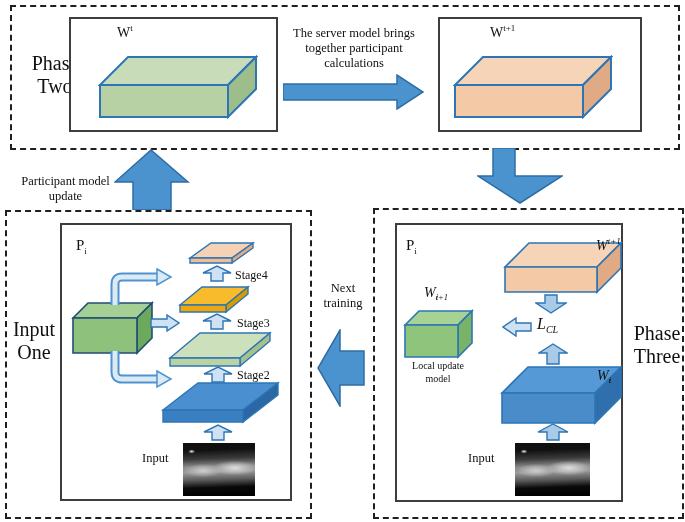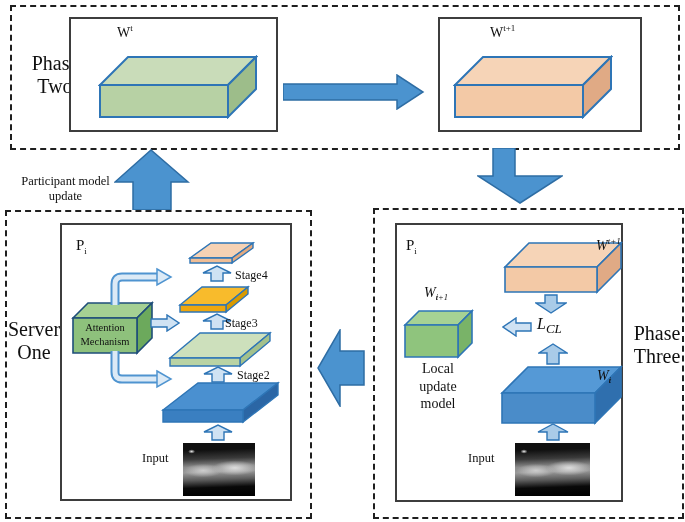--- a/index.html
+++ b/index.html
@@ -13,39 +13,39 @@
   .small{font-size:12.5px;line-height:1.18;}
   .tiny{font-size:10.5px;line-height:1.3;}
   .stage{font-size:12px;}
   .math{position:absolute;font-style:italic;font-weight:normal;font-size:14px;}
   .mathbig{font-size:16px;}
   sup{font-size:9px;vertical-align:super;line-height:0;}
   sub{font-size:9px;vertical-align:sub;line-height:0;}
   .supsub{display:inline-flex;flex-direction:column;align-items:flex-start;
           line-height:0.95;vertical-align:-3px;}
   .supsub sup,.supsub sub{font-size:8.5px;vertical-align:baseline;}
-  .loss-sub{font-size:13px;}
+  .loss-sub{font-size:10px;}
   .shape{position:absolute;}
   .xray{position:absolute;background:
     radial-gradient(ellipse 5px 3px at 12% 16%, rgba(255,255,255,0.9), rgba(255,255,255,0) 70%),
     radial-gradient(ellipse 26px 9px at 28% 52%, rgba(215,215,215,0.85), rgba(215,215,215,0) 75%),
     radial-gradient(ellipse 30px 10px at 72% 47%, rgba(230,230,230,0.9), rgba(230,230,230,0) 75%),
     linear-gradient(178deg, #101010 14%, #3a3a3a 30%, #8c8c8c 44%, #9a9a9a 54%, #5c5c5c 68%, #090909 82%, #000 100%);}
 </style>
 </head>
 <body>
 
 <div class="canvas">
 
   <div class="dashedbox" style="left:10px;top:5px;width:666px;height:141px;"></div>
   <div class="dashedbox" style="left:5px;top:210px;width:303px;height:305px;"></div>
   <div class="dashedbox" style="left:373px;top:208px;width:307px;height:307px;"></div>
 
   <div class="lbl phase center" style="left:18px;top:52px;width:74px;">Phase Two</div>
-  <div class="lbl phase center" style="left:2px;top:318px;width:64px;">Server One</div>
+  <div class="lbl phase center" style="left:2px;top:318px;width:64px;">Input One</div>
   <div class="lbl phase center" style="left:626px;top:322px;width:62px;">Phase Three</div>
 
   <div class="solidbox" style="left:69px;top:17px;width:205px;height:111px;"></div>
   <div class="solidbox" style="left:438px;top:17px;width:200px;height:111px;"></div>
 
   <div class="lbl" style="left:117px;top:25px;font-size:14px;">
     <span>W</span><sup>t</sup>
   </div>
   <div class="lbl" style="left:490px;top:25px;font-size:14px;">
     <span>W</span><sup>t+1</sup>
@@ -56,48 +56,49 @@
     <polygon points="130,30 158,2 158,34 130,62" fill="#9dbd8a" stroke="#2e75b6" stroke-width="2"></polygon>
     <polygon points="2,30 130,30 130,62 2,62" fill="#b7d1a4" stroke="#2e75b6" stroke-width="2"></polygon>
   </svg>
 
   <svg class="shape" style="left:453px;top:55px;" width="160" height="64" viewBox="0 0 160 64">
     <polygon points="2,30 30,2 158,2 130,30" fill="#f6d4b7" stroke="#2e75b6" stroke-width="2"></polygon>
     <polygon points="130,30 158,2 158,34 130,62" fill="#e0aa85" stroke="#2e75b6" stroke-width="2"></polygon>
     <polygon points="2,30 130,30 130,62 2,62" fill="#f3c9a6" stroke="#2e75b6" stroke-width="2"></polygon>
   </svg>
 
+  <div class="lbl small center" style="left:283px;top:26px;width:142px;">The server model brings together participant calculations</div>
   <svg class="shape" style="left:283px;top:74px;" width="142" height="36" viewBox="0 0 142 36">
     <polygon points="0,10 114,10 114,1 140,18 114,35 114,26 0,26" fill="#4b93cf" stroke="#2e6da4" stroke-width="1.5"></polygon>
   </svg>
 
   <div class="lbl small center" style="left:18px;top:174px;width:95px;">Participant model update</div>
   <svg class="shape" style="left:114px;top:149px;" width="76" height="61" viewBox="0 0 76 61">
     <polygon points="19,61 19,33 1,33 37,1 74,33 57,33 57,61" fill="#4b93cf" stroke="#2e6da4" stroke-width="1.5"></polygon>
   </svg>
 
   <svg class="shape" style="left:477px;top:148px;" width="86" height="57" viewBox="0 0 86 57">
     <polygon points="16,0 38,0 38,28 85,28 43,55 1,28 16,28" fill="#4b93cf" stroke="#2e6da4" stroke-width="1.5"></polygon>
   </svg>
 
+  <div class="lbl small center" style="left:314px;top:281px;width:58px;">Next training</div>
   <svg class="shape" style="left:317px;top:329px;" width="48" height="78" viewBox="0 0 48 78">
     <polygon points="47,22 23,22 23,1 1,39 23,77 23,56 47,56" fill="#4b93cf" stroke="#2e6da4" stroke-width="1.5"></polygon>
   </svg>
 
   <div class="solidbox" style="left:60px;top:223px;width:228px;height:274px;"></div>
   <div class="lbl" style="left:76px;top:236px;font-size:15px;">
     <span>P</span><sub>i</sub>
   </div>
 
   <svg class="shape" style="left:71px;top:301px;" width="83" height="54" viewBox="0 0 83 54">
     <polygon points="2,17 17,2 81,2 66,17" fill="#a5d093" stroke="#1f4e79" stroke-width="1.6"></polygon>
     <polygon points="66,17 81,2 81,37 66,52" fill="#6ca95c" stroke="#1f4e79" stroke-width="1.6"></polygon>
     <polygon points="2,17 66,17 66,52 2,52" fill="#8ec17c" stroke="#1f4e79" stroke-width="1.6"></polygon>
   </svg>
-  <div class="lbl tiny center" style="left:73px;top:321px;width:64px;">Attention Mechanism</div>
 
   <svg class="shape" style="left:105px;top:265px;" width="70" height="130" viewBox="0 0 70 130">
     <path d="M 10 40 L 10 19 Q 10 12 17 12 L 52 12" fill="none" stroke="#4f94d0" stroke-width="9"></path>
     <path d="M 10 40 L 10 19 Q 10 12 17 12 L 52 12" fill="none" stroke="#dceaf6" stroke-width="5"></path>
     <polygon points="52,4 66,12 52,20" fill="#dceaf6" stroke="#4f94d0" stroke-width="1.5"></polygon>
     <path d="M 10 86 L 10 107 Q 10 114 17 114 L 52 114" fill="none" stroke="#4f94d0" stroke-width="9"></path>
     <path d="M 10 86 L 10 107 Q 10 114 17 114 L 52 114" fill="none" stroke="#dceaf6" stroke-width="5"></path>
     <polygon points="52,106 66,114 52,122" fill="#dceaf6" stroke="#4f94d0" stroke-width="1.5"></polygon>
   </svg>
   <svg class="shape" style="left:150px;top:314px;" width="30" height="18" viewBox="0 0 30 18">
@@ -126,21 +127,21 @@
   </svg>
 
   <svg class="shape" style="left:202px;top:265px;" width="30" height="17" viewBox="0 0 30 17">
     <polygon points="9,16 9,8 1,8 15,1 29,8 21,8 21,16" fill="#cfe2f3" stroke="#2e75b6" stroke-width="1.4"></polygon>
   </svg>
   <div class="lbl stage" style="left:235px;top:268px;">Stage4</div>
 
   <svg class="shape" style="left:202px;top:313px;" width="30" height="17" viewBox="0 0 30 17">
     <polygon points="9,16 9,8 1,8 15,1 29,8 21,8 21,16" fill="#cfe2f3" stroke="#2e75b6" stroke-width="1.4"></polygon>
   </svg>
-  <div class="lbl stage" style="left:225px;top:316px;">Stage3</div>
+  <div class="lbl stage" style="left:237px;top:316px;">Stage3</div>
 
   <svg class="shape" style="left:203px;top:366px;" width="30" height="17" viewBox="0 0 30 17">
     <polygon points="9,16 9,8 1,8 15,1 29,8 21,8 21,16" fill="#cfe2f3" stroke="#2e75b6" stroke-width="1.4"></polygon>
   </svg>
   <div class="lbl stage" style="left:237px;top:368px;">Stage2</div>
 
   <svg class="shape" style="left:203px;top:424px;" width="30" height="17" viewBox="0 0 30 17">
     <polygon points="9,16 9,8 1,8 15,1 29,8 21,8 21,16" fill="#cfe2f3" stroke="#2e75b6" stroke-width="1.4"></polygon>
   </svg>
 
@@ -177,21 +178,21 @@
     <span>W</span><span class="supsub">
         <sup>t+1</sup>
         <sub>i</sub>
       </span>
   </div>
   <svg class="shape" style="left:403px;top:309px;" width="71" height="50" viewBox="0 0 71 50">
     <polygon points="2,16 16,2 69,2 55,16" fill="#a6d294" stroke="#2e75b6" stroke-width="1.6"></polygon>
     <polygon points="55,16 69,2 69,34 55,48" fill="#79b368" stroke="#2e75b6" stroke-width="1.6"></polygon>
     <polygon points="2,16 55,16 55,48 2,48" fill="#8fc47d" stroke="#2e75b6" stroke-width="1.6"></polygon>
   </svg>
-  <div class="lbl center" style="left:402px;top:360px;width:72px;font-size:14px;line-height:1.25;">Local update model</div>
+  <div class="lbl center" style="left:402px;top:360px;width:72px;font-size:10px;line-height:1.25;">Local update model</div>
 
   <svg class="shape" style="left:538px;top:343px;" width="30" height="22" viewBox="0 0 30 22">
     <polygon points="9,21 9,10 1,10 15,1 29,10 21,10 21,21" fill="#a9cbe8" stroke="#2e75b6" stroke-width="1.4"></polygon>
   </svg>
 
   <svg class="shape" style="left:500px;top:365px;" width="123" height="60" viewBox="0 0 123 60">
     <polygon points="2,28 28,2 121,2 95,28" fill="#5599d6" stroke="#2e75b6" stroke-width="1.6"></polygon>
     <polygon points="95,28 121,2 121,32 95,58" fill="#2f6fae" stroke="#2e75b6" stroke-width="1.6"></polygon>
     <polygon points="2,28 95,28 95,58 2,58" fill="#4a8cc9" stroke="#2e75b6" stroke-width="1.6"></polygon>
   </svg>

